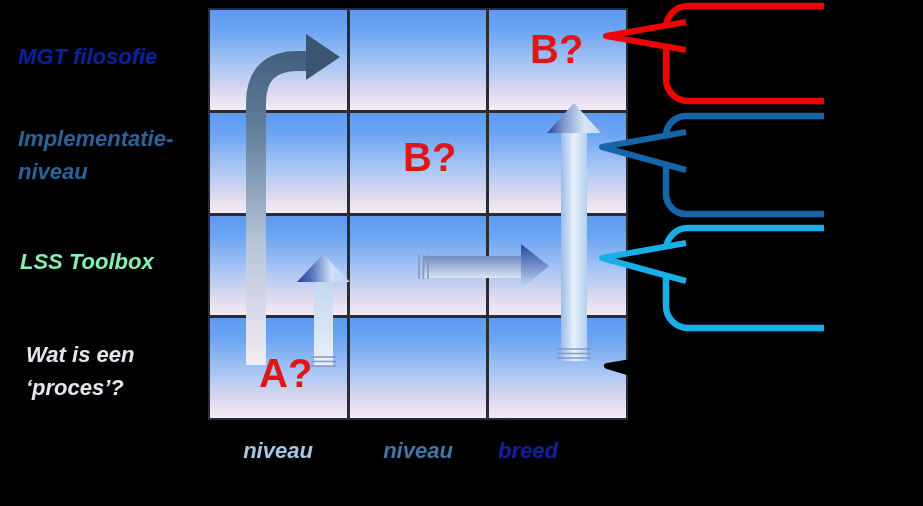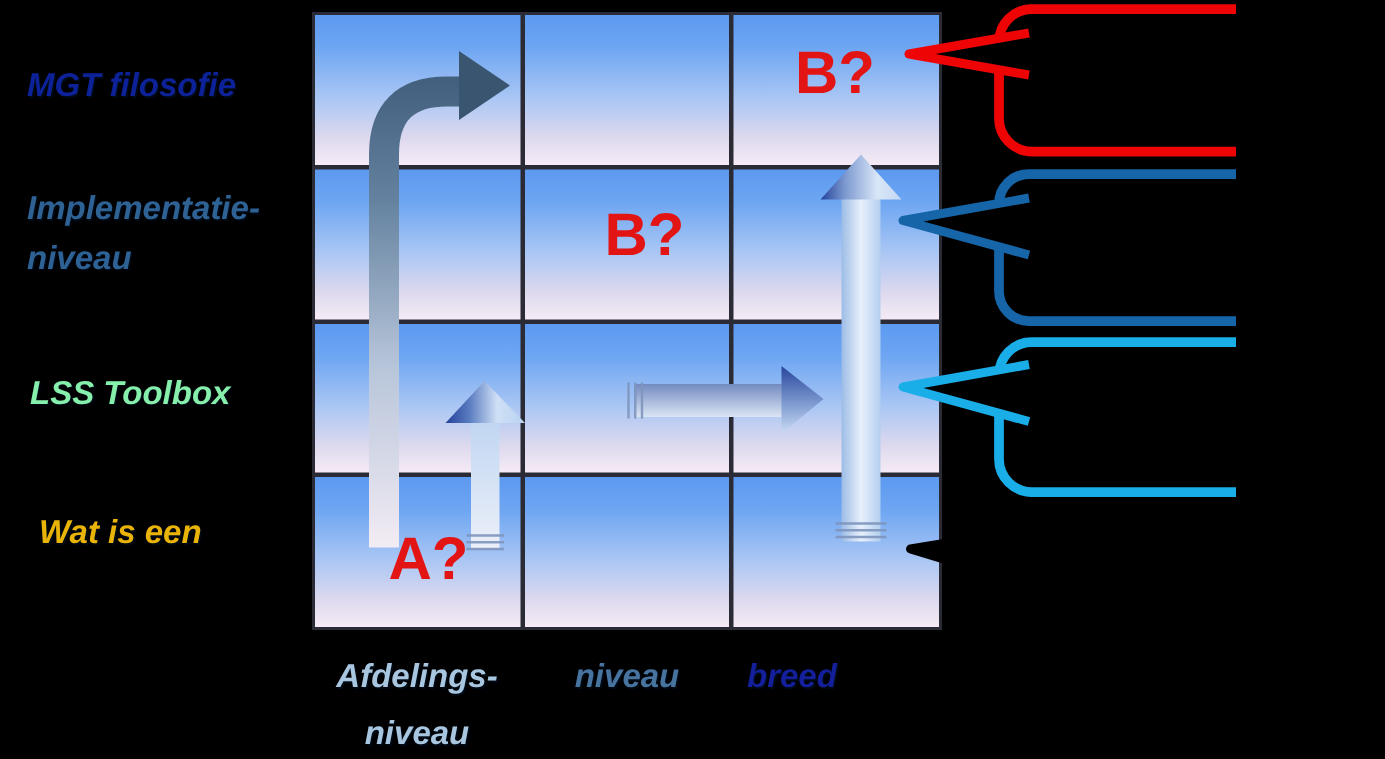--- a/index.html
+++ b/index.html
@@ -38,22 +38,23 @@
       <span></span>
   </div>
   <div class="row-label" style="left: 18px; top: 122px; color: rgb(46, 98, 149);">
     <span>Implementatie-</span>
       <span>niveau</span>
   </div>
   <div class="row-label" style="left: 20px; top: 245px; color: #86efac;">
     <span>LSS Toolbox</span>
       <span></span>
   </div>
-  <div class="row-label" style="left: 26px; top: 338px; color: #eab308;">
+  <div class="row-label" style="left: 26px; top: 338px; color: #e5e5e5;">
     <span>Wat is een</span>
+      <span>‘proces’?</span>
   </div>
 
   <div class="grid">
     <div class="cell"></div>
     <div class="cell"></div>
     <div class="cell"></div>
     <div class="cell"></div>
     <div class="cell"></div>
     <div class="cell"></div>
     <div class="cell"></div>
@@ -155,21 +156,20 @@
       <rect x="666" y="341" width="250" height="100" rx="22" fill="#000" stroke-width="6.5" stroke="#000000"></rect>
       <path d="M 686 353 L 607 366 L 686 390" fill="#000" stroke-width="6" stroke-linejoin="round" stroke="#000000"></path>
     </g>
   </svg>
 
   <div class="annotation" style="left: 530px; top: 28px; color: rgb(226, 20, 20);">B?</div>
   <div class="annotation" style="left: 403px; top: 136px; color: rgb(226, 20, 20);">B?</div>
   <div class="annotation" style="left: 259px; top: 352px; color: rgb(226, 20, 20);">A?</div>
 
   <div class="col-label center" style="left: 208px; top: 432px; width: 140px; color: rgb(169, 198, 224);">
-    <span>Afdelings-</span>
       <span>niveau</span>
   </div>
   <div class="col-label center" style="left: 348px; top: 432px; width: 140px; color: rgb(71, 115, 159);">
       <span>niveau</span>
   </div>
   <div class="col-label" style="left: 498px; top: 432px; width: 140px; color: rgb(20, 31, 156);">
       <span>breed</span>
   </div>
 
 </div>

